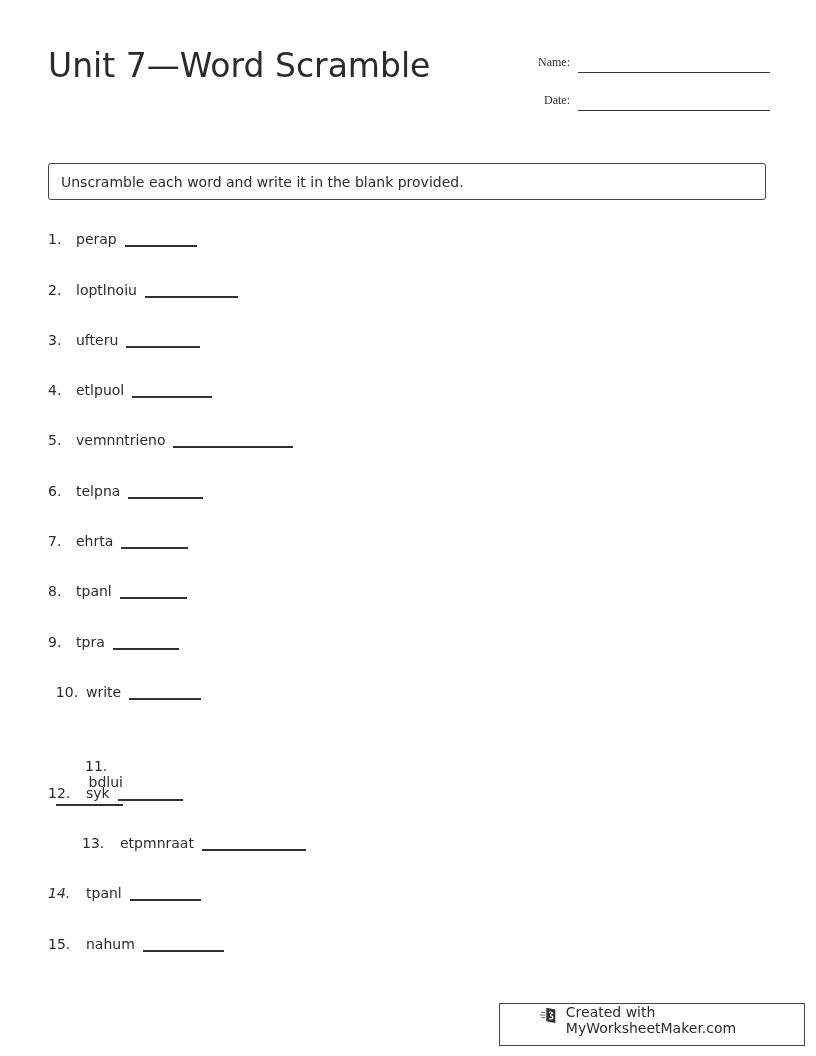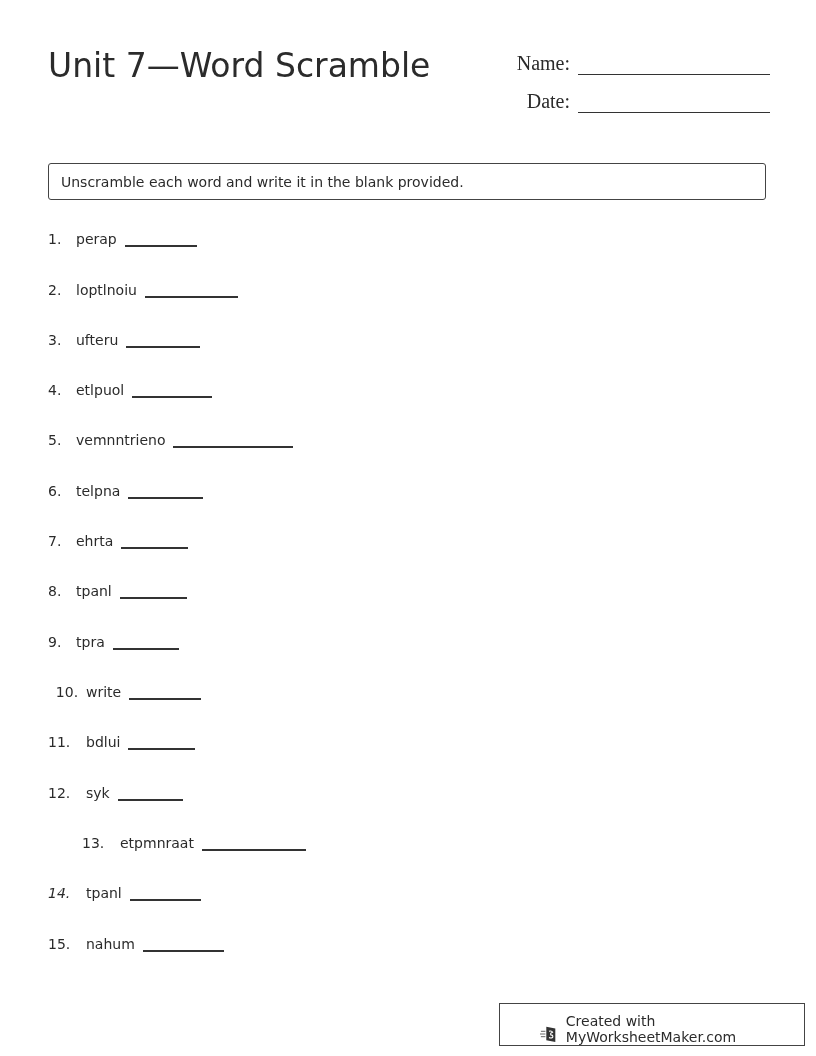--- a/index.html
+++ b/index.html
@@ -1,27 +1,27 @@
 <!DOCTYPE html>
 <html><head>
 <meta charset="utf-8">
 <style>
   html, body { margin: 0; padding: 0; background: #ffffff; }
   body { width: 816px; height: 1056px; position: relative; overflow: hidden; color: #2b2b2b; font-family: "DejaVu Sans", sans-serif; }
   .title { position: absolute; left: 48px; top: 46px; font-size: 33px; font-weight: normal; color: #2b2b2b; letter-spacing: 0px; font-family: "DejaVu Sans", sans-serif; }
-  .meta-row { position: absolute; left: 480px; width: 290px; display: flex; align-items: flex-end; font-family: "Liberation Serif", serif; font-size: 20px; color: #2b2b2b; }
+  .meta-row { position: absolute; left: 480px; width: 290px; display: flex; align-items: center; font-family: "Liberation Serif", serif; font-size: 12px; color: #2b2b2b; }
   .meta-label { width: 90px; text-align: right; padding-right: 8px; }
   .meta-line { flex: 1; border-bottom: 1.5px solid #333; height: 20px; margin-left: 0; }
   .instructions { position: absolute; left: 48px; top: 163px; width: 718px; height: 37px; border: 1.5px solid #444; border-radius: 3px; box-sizing: border-box; font-size: 14px; color: #2b2b2b; padding: 10px 12px; font-family: "DejaVu Sans", sans-serif; }
   .list { position: absolute; left: 48px; top: 231px; }
   .item { position: absolute; left: 0; display: flex; align-items: flex-end; font-size: 14px; white-space: nowrap; }
   .num { display: inline-block; }
   .word { display: inline-block; }
   .blank { display: inline-block; border-bottom: 2px solid #333; height: 14px; margin-left: 8px; }
-  .footer { position: absolute; left: 499px; top: 1003px; width: 306px; height: 43px; border: 1.5px solid #444; box-sizing: border-box; display: flex; align-items: flex-end; justify-content: center; font-size: 14px; color: #2b2b2b; padding-left: 40px; }
+  .footer { position: absolute; left: 499px; top: 1003px; width: 306px; height: 43px; border: 1.5px solid #444; box-sizing: border-box; display: flex; align-items: flex-start; justify-content: center; font-size: 14px; color: #2b2b2b; padding-left: 40px; }
   .footer-icon { width: 22px; height: 22px; margin-right: 6px; }
 </style>
 </head>
 <body>
 
 <div class="title">Unit 7—Word Scramble</div>
 
 <div class="meta-row" style="top:52px;">
   <span class="meta-label">Name:</span>
   <span class="meta-line"></span>
@@ -77,21 +77,21 @@
   <div class="item" style="top:403px;">
     <span class="num" style="width:28px;">9.</span>
     <span class="word">tpra</span>
     <span class="blank" style="width:66px;"></span>
   </div>
   <div class="item" style="top:453px;">
     <span class="num" style="width:38px;text-align:center;">10.</span>
     <span class="word">write</span>
     <span class="blank" style="width:72px;"></span>
   </div>
-  <div class="item" style="top:503px;">
+  <div class="item" style="top:527px;flex-direction:column;">
     <span class="num" style="width:38px;">11.</span>
     <span class="word">bdlui</span>
     <span class="blank" style="width:67px;"></span>
   </div>
   <div class="item" style="top:554px;">
     <span class="num" style="width:38px;">12.</span>
     <span class="word">syk</span>
     <span class="blank" style="width:65px;"></span>
   </div>
   <div class="item" style="top:604px;">

